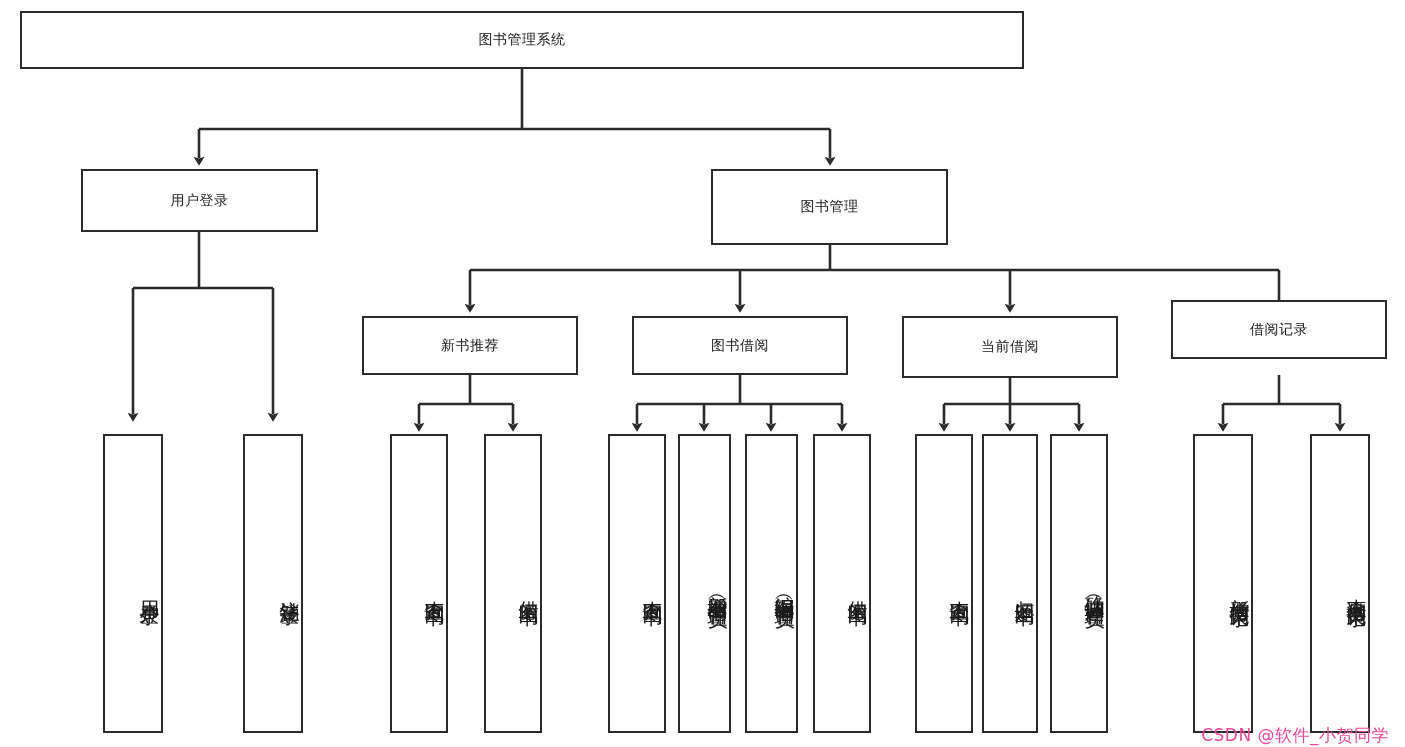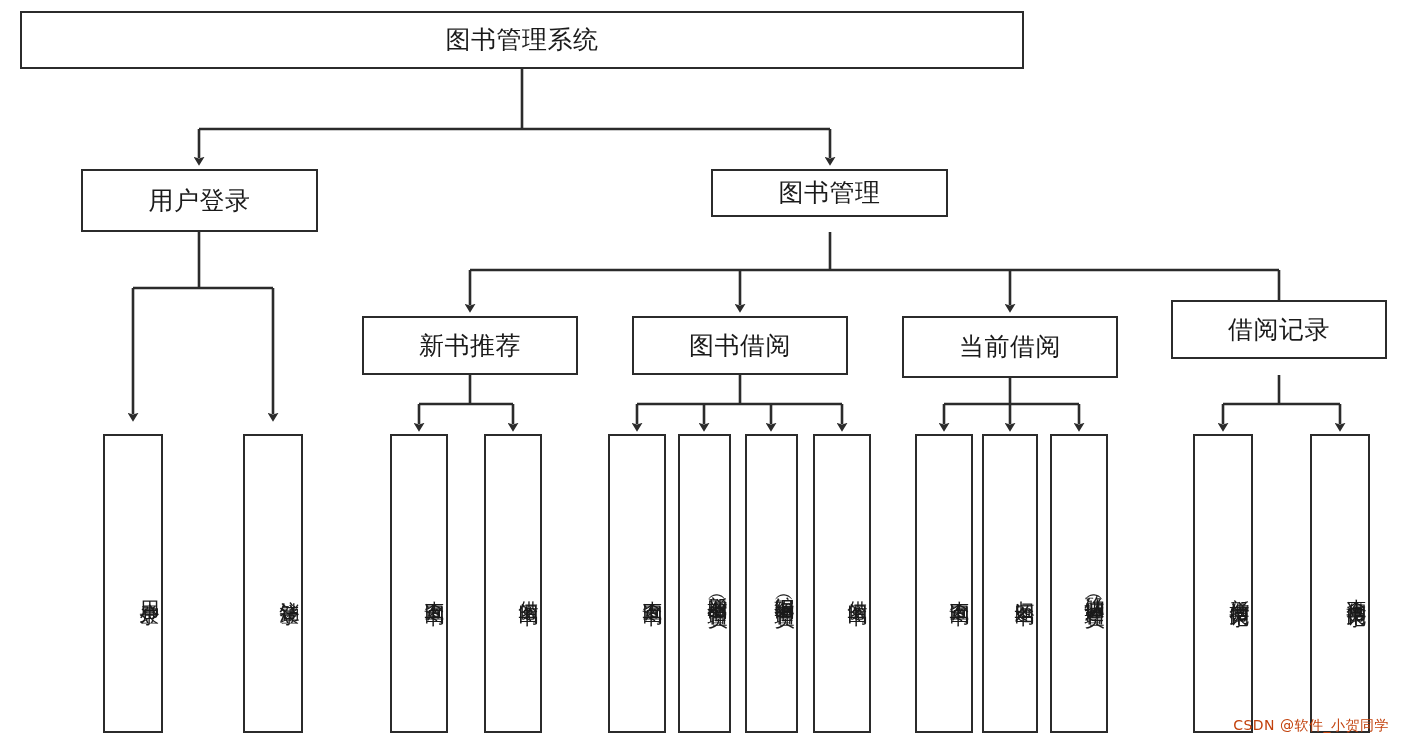--- a/index.html
+++ b/index.html
@@ -29,41 +29,41 @@
     border:2.5px solid #2b2b2b;
     display:flex;
     align-items:center;
     justify-content:center;
     color:#1a1a1a;
     line-height:1.12;
     text-align:center;
     z-index:2;
   }
   .node.h{
-    font-size:25px;
+    font-size:14px;
     letter-spacing:0.5px;
   }
   .node.v{
     font-size:20px;
     writing-mode:vertical-rl;
     text-orientation:upright;
     letter-spacing:2px;
     padding-top:10px;
     align-items:flex-start;
     justify-content:center;
   }
   .node.v > span{
     display:block;
   }
   #watermark{
     position:absolute;
     right:16px;
-    bottom:12px;
-    font-size:14px;
-    color:#c2410c;
+    bottom:0;
+    font-size:17px;
+    color:#ec4899;
     letter-spacing:0.5px;
     white-space:nowrap;
     z-index:5;
   }
 </style>
 </head>
 <body>
 
 <div id="canvas">
 
@@ -119,21 +119,21 @@
     </g>
   </svg>
 
   <div class="node h" style="left:20px;top:11px;width:1004px;height:58px;">
     <span>图书管理系统</span>
   </div>
 
   <div class="node h" style="left:81px;top:169px;width:237px;height:63px;">
     <span>用户登录</span>
   </div>
-  <div class="node h" style="left:711px;top:169px;width:237px;height:48px;">
+  <div class="node h" style="left:711px;top:169px;width:237px;height:76px;">
     <span>图书管理</span>
   </div>
 
   <div class="node h" style="left:632px;top:316px;width:216px;height:59px;">
     <span>图书借阅</span>
   </div>
   <div class="node h" style="left:362px;top:316px;width:216px;height:59px;">
     <span>新书推荐</span>
   </div>
   <div class="node h" style="left:902px;top:316px;width:216px;height:62px;">

